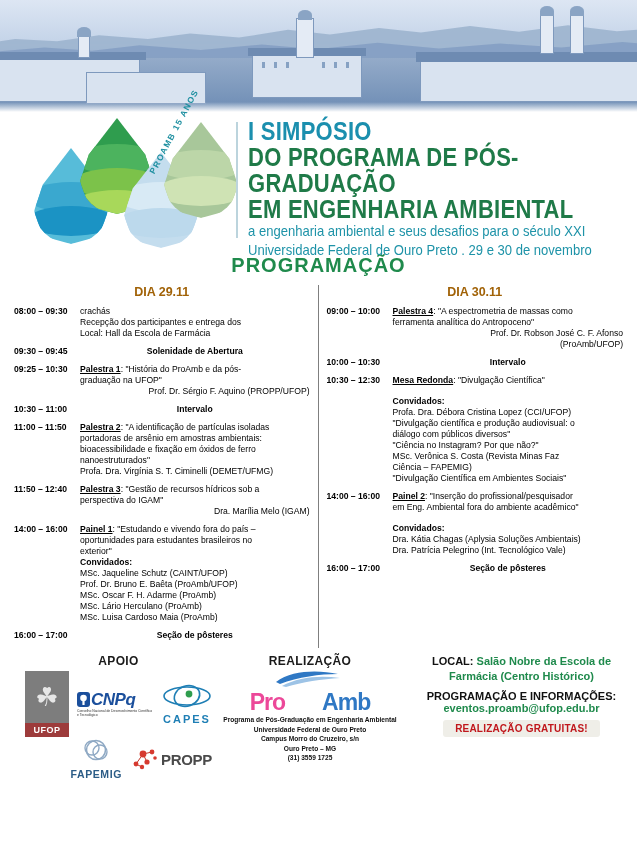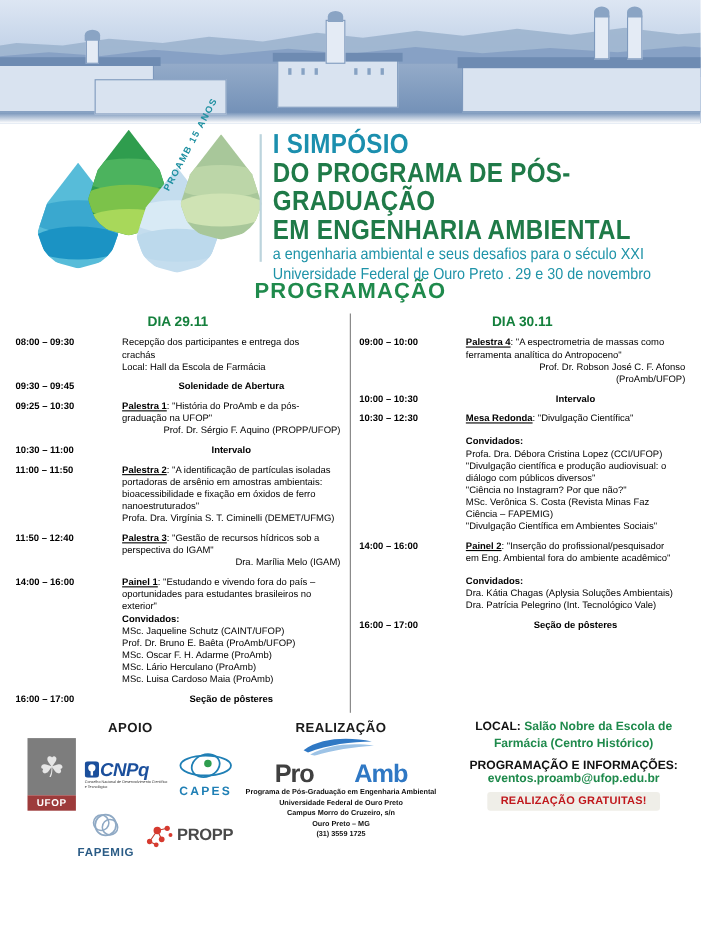--- a/index.html
+++ b/index.html
@@ -98,24 +98,24 @@
   .prog-title {
     text-align:center; font-size:20px; font-weight:bold; color:#1f8a4c;
     letter-spacing:1px; margin-top:2px;
   }
 
   
   .schedule { display:flex; margin-top:8px; padding:0 6px; }
   .col { width:50%; padding:0 8px; position:relative; }
   .col.left { border-right:1px solid #7f7f7f; }
   .day {
-    text-align:center; color:#15803d; font-weight:bold; font-size:12.5px;
+    text-align:center; color:#a16207; font-weight:bold; font-size:12.5px;
     margin-bottom:7px;
   }
-  .slot { display:flex; margin-bottom:7px; font-size:8.6px; color:#000; line-height:1.28;gap:31px; }
+  .slot { display:flex; margin-bottom:7px; font-size:8.6px; color:#000; line-height:1.28; }
   .time {
     width:66px; flex:0 0 66px; font-weight:bold; font-size:8.6px;
     white-space:nowrap; padding-top:0px;
   }
   .desc { flex:1; }
   .desc .lbl { font-weight:bold; text-decoration:underline; }
   .desc .b { font-weight:bold; }
   .center { text-align:center; font-weight:bold; }
   .ind { display:block; text-align:right; }
   .spacer { height:10px; }
@@ -142,21 +142,21 @@
   .cnpq {
     color:#1b4f9c; font-size:17px; font-weight:bold; font-style:italic;
     letter-spacing:-.5px; line-height:1;
   }
   .cnpq-sub { font-size:3.4px; color:#333; line-height:1.25; margin-top:1px; }
   .capes-word { color:#1f7fb5; font-size:11px; font-weight:bold; letter-spacing:2px; }
   .fapemig-word { color:#2b5c86; font-size:10.5px; font-weight:bold; letter-spacing:.6px; }
   .propp-word { color:#4a4a4a; font-size:15px; font-weight:bold; letter-spacing:-.3px; }
 
   .proamb-mark { font-size:23px; font-weight:bold; letter-spacing:-1px; line-height:1; }
-  .pm-pro { color:#404040; }
+  .pm-pro { color:#ec4899; }
   .pm-amb { color:#2f78c4;margin-left:37px; }
   .addr { font-size:6.6px; color:#111; line-height:1.45; margin-top:1px; }
   .addr .bd { font-weight:bold; }
 
   .local-line { font-size:11px; font-weight:bold; line-height:1.35; }
   .local-key { color:#111; }
   .local-val { color:#1f8a4c; }
   .insc-key { font-size:11px; font-weight:bold; color:#111; margin-top:6px; }
   .insc-mail { font-size:11px; font-weight:bold; color:#1f8a4c; }
   .free-badge {
@@ -240,22 +240,22 @@
 
   <div class="prog-title">PROGRAMAÇÃO</div>
 
   <div class="schedule">
     <div class="col left">
       <div class="day">DIA 29.11</div>
       <div id="day1">
           <div class="slot">
             <div class="time">08:00 – 09:30</div>
             <div class="desc">
+              <div>crachás</div>
               <div>Recepção dos participantes e entrega dos</div>
-              <div>crachás</div>
               <div>Local: Hall da Escola de Farmácia</div>
             </div>
           </div>
           <div class="slot">
             <div class="time">09:30 – 09:45</div>
             <div class="desc">
               <div class="center">Solenidade de Abertura</div>
             </div>
           </div>
           <div class="slot">

